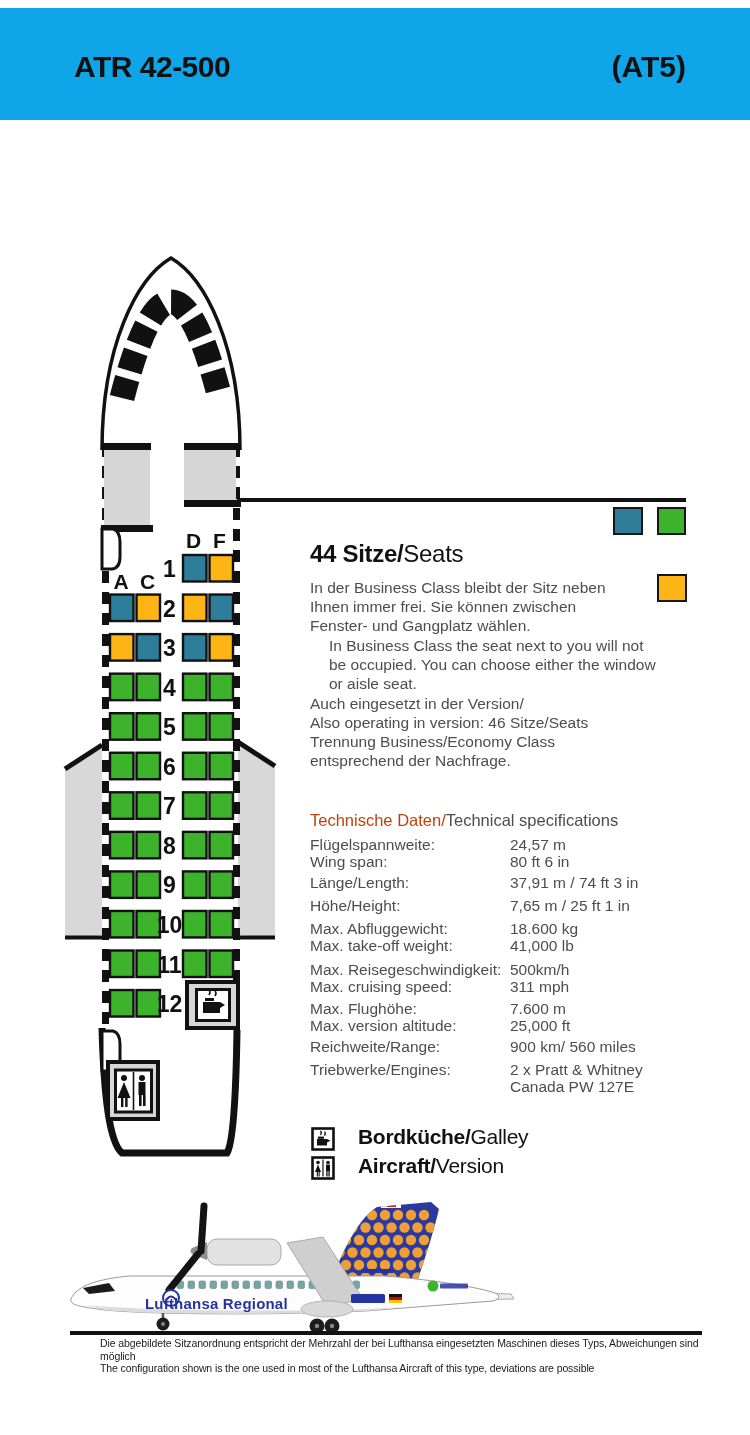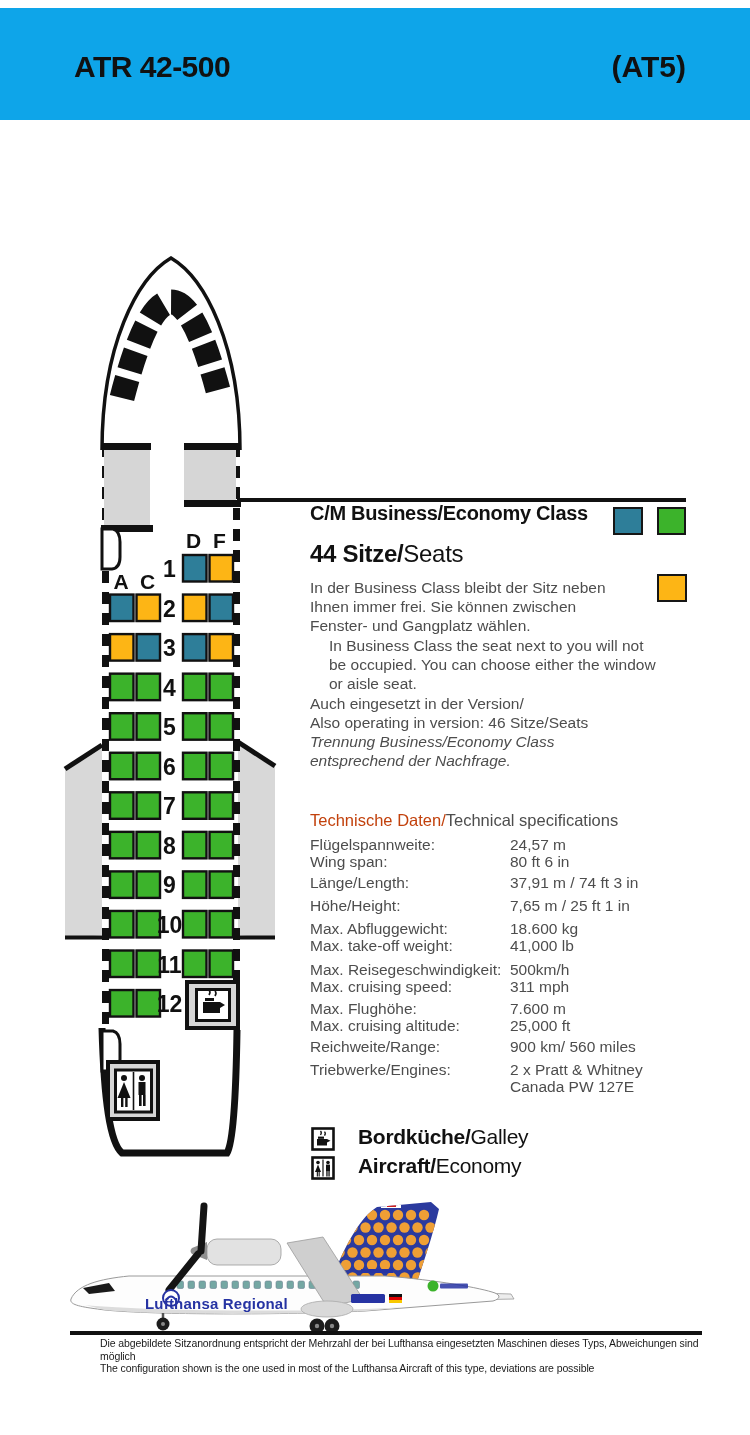--- a/index.html
+++ b/index.html
@@ -16,21 +16,21 @@
   
   .swatch{position:absolute;width:30px;height:28px;border:2.5px solid #161616;box-sizing:border-box;}
   .swatch.teal{left:613px;top:507px;}
   .swatch.green{left:657px;top:507px;width:29px;}
   .swatch.orange{left:657px;top:574px;}
   
   .h1{position:absolute;left:310px;top:502px;font-size:20px;font-weight:bold;letter-spacing:-0.3px;}
   .h2{position:absolute;left:310px;top:540px;font-size:24px;letter-spacing:-0.3px;}
   .h2 b{font-weight:bold;}
   .para{position:absolute;left:310px;width:400px;font-size:15.5px;line-height:19px;color:#4d4d4d;white-space:pre-line;}
-  .p1{top:578px;} .p2{top:636px;margin-left:19px;} .p3{top:694px;} .p4{top:732px;font-style:italic;} .p5{top:770px;}
+  .p1{top:578px;} .p2{top:636px;margin-left:19px;} .p3{top:694px;} .p4{top:732px;} .p5{top:770px;}
   .tech-head{position:absolute;left:310px;top:811px;font-size:16.5px;color:#4d4d4d;}
   .tech-head b{color:#c2410c;font-weight:normal;}
   .spec-row{position:absolute;left:310px;width:420px;font-size:15.5px;line-height:17px;color:#4d4d4d;}
   .spec-label{position:absolute;left:0;top:0;white-space:pre-line;width:200px;}
   .spec-value{position:absolute;left:200px;top:0;white-space:pre-line;width:220px;}
   
   .legend-row{position:absolute;left:311px;font-size:21px;letter-spacing:-0.3px;}
   .legend-row .txt{position:absolute;left:47px;top:-2px;white-space:nowrap;}
   .legend-row b{font-weight:bold;margin-top:21px;}
   .lg1{top:1127px;} .lg2{top:1156px;}
@@ -174,21 +174,20 @@
         <rect x="96.5" y="750.05" width="23.5" height="26.5" fill="#3cb32b" stroke="#111" stroke-width="2.4"></rect>
         <text x="129.5" y="772.05" font-size="23" font-weight="bold" text-anchor="middle" fill="#111">12</text>
       </g>
   </svg>
 
   <div class="callout"></div>
   <div class="swatch teal" style="background: rgb(46, 126, 153);"></div>
   <div class="swatch green" style="background: rgb(60, 179, 43);"></div>
   <div class="swatch orange" style="background: rgb(253, 181, 21);"></div>
 
-  <div class="h1">C/M Business/Economy Class</div>
   <div class="h2"><b>44 Sitze/</b><span>Seats</span></div>
 
   <div class="para p1">In der Business Class bleibt der Sitz neben
 Ihnen immer frei. Sie können zwischen
 Fenster- und Gangplatz wählen.</div>
   <div class="para p2">In Business Class the seat next to you will not
 be occupied. You can choose either the window
 or aisle seat.</div>
   <div class="para p3">Auch eingesetzt in der Version/
 Also operating in version: 46 Sitze/Seats</div>
@@ -218,21 +217,21 @@
 41,000 lb</div>
       </div>
       <div class="spec-row" style="top: 961px;">
         <div class="spec-label">Max. Reisegeschwindigkeit:
 Max. cruising speed:</div>
         <div class="spec-value">500km/h
 311 mph</div>
       </div>
       <div class="spec-row" style="top: 1000px;">
         <div class="spec-label">Max. Flughöhe:
-Max. cruising altitude:</div>
+Max. version altitude:</div>
         <div class="spec-value">7.600 m
 25,000 ft</div>
       </div>
       <div class="spec-row" style="top: 1038px;">
         <div class="spec-label">Reichweite/Range:</div>
         <div class="spec-value">900 km/ 560 miles</div>
       </div>
       <div class="spec-row" style="top: 1061px;">
         <div class="spec-label">Triebwerke/Engines:</div>
         <div class="spec-value">2 x Pratt &amp; Whitney
@@ -255,21 +254,21 @@
       <line x1="12" y1="3.5" x2="12" y2="20.5" stroke="#111" stroke-width="1.2"></line>
       <circle cx="7" cy="6.5" r="1.8" fill="#111"></circle>
       <polygon points="7,8.6 4,16 10,16" fill="#111"></polygon>
       <rect x="5.8" y="16" width="1.1" height="4.5" fill="#111"></rect>
       <rect x="7.6" y="16" width="1.1" height="4.5" fill="#111"></rect>
       <circle cx="17" cy="6.5" r="1.8" fill="#111"></circle>
       <rect x="15" y="8.6" width="4" height="6.5" fill="#111"></rect>
       <rect x="15.3" y="15" width="1.3" height="5.5" fill="#111"></rect>
       <rect x="17.4" y="15" width="1.3" height="5.5" fill="#111"></rect>
     </svg>
-    <span class="txt"><b>Aircraft/</b><span>Economy</span></span>
+    <span class="txt"><b>Aircraft/</b><span>Version</span></span>
   </div>
 
   <svg id="aircraft" viewBox="0 0 450 138">
     <defs>
       <clipPath id="finclip">
         <path d="M258,106 C274,60 292,22 312,10 L366,5 L374,12 C366,46 352,84 345,106 Z"></path>
       </clipPath>
     </defs>
     <path d="M258,106 C274,60 292,22 312,10 L366,5 L374,12 C366,46 352,84 345,106 Z" fill="#2b3a9e"></path>
     <g id="fin-dots" clip-path="url(#finclip)">

